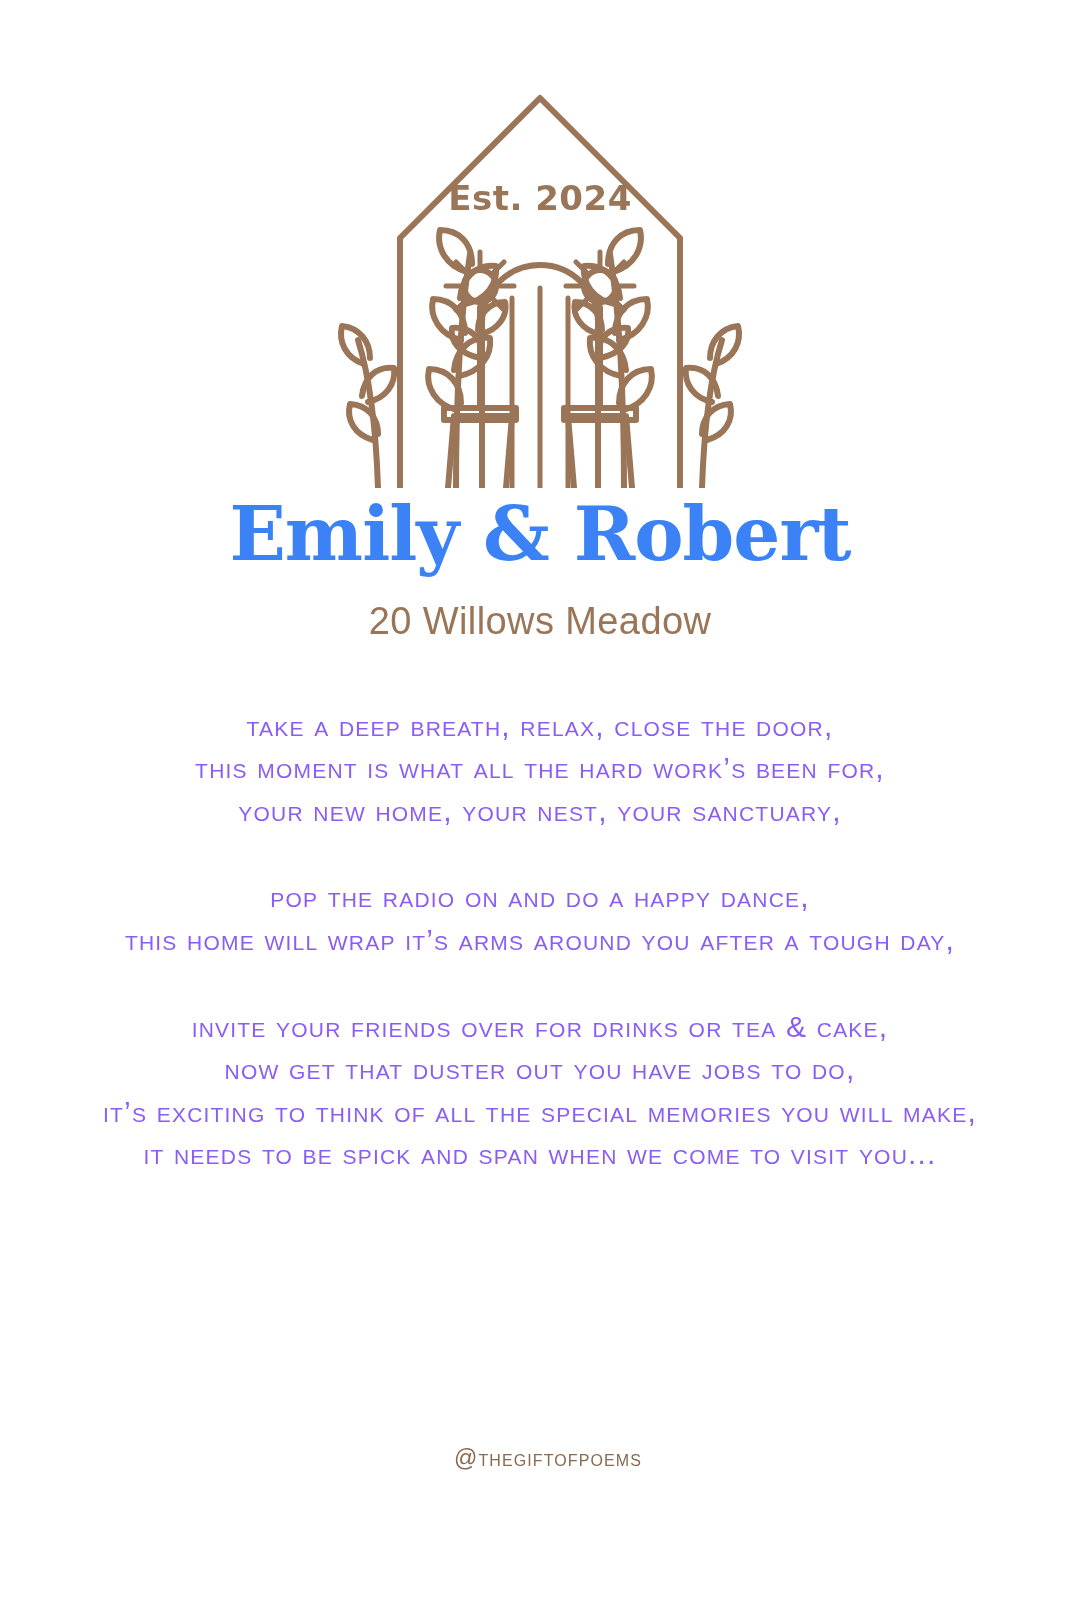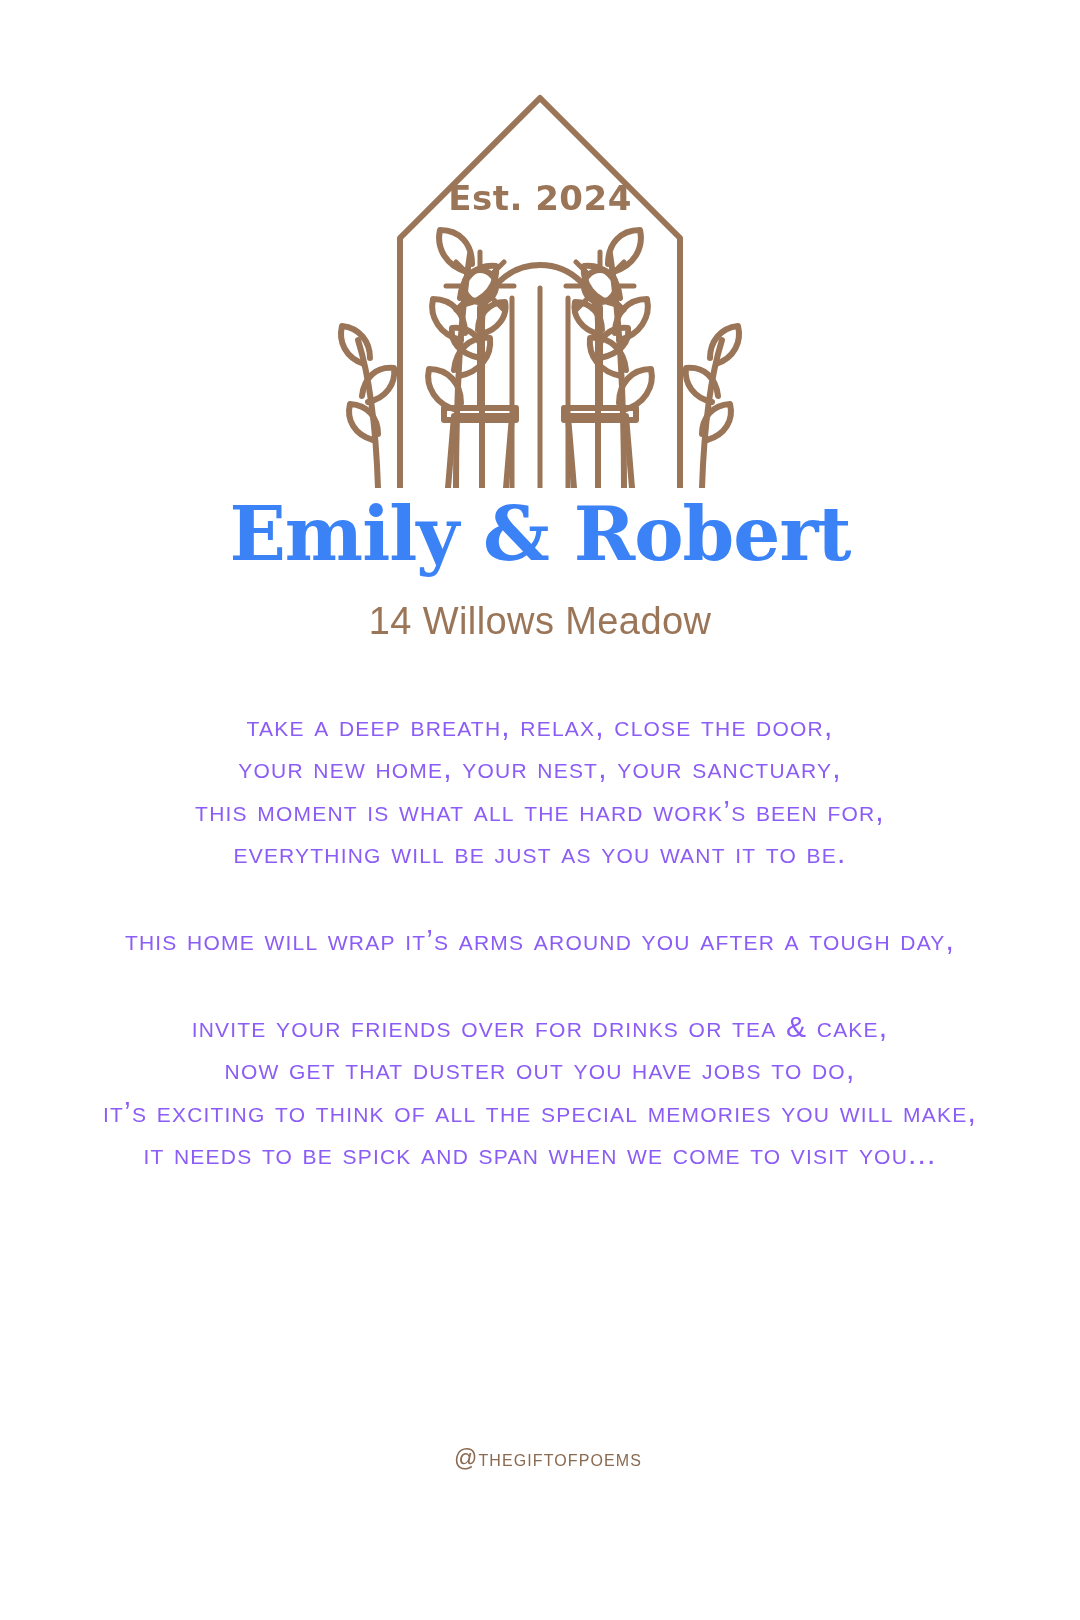--- a/index.html
+++ b/index.html
@@ -178,32 +178,32 @@
         <path d="M340 212 L340 194 M340 244 L340 262 M324 228 L306 228 M356 228 L374 228
                  M329 217 L316 204 M351 239 L364 252 M351 217 L364 204 M329 239 L316 252" stroke-width="5"></path>
       </g>
 
       <text class="est-text" x="280" y="152" text-anchor="middle" stroke="none">Est. 2024</text>
     </svg>
   </div>
 
   <div class="names">Emily &amp; Robert</div>
 
-  <div class="address">14 Willows Meadow</div>
+  <div class="address">20 Willows Meadow</div>
 
   <div class="poem">
 
     <div class="stanza">
       <div class="line">Take a deep breath, relax, close the door,</div>
+      <div class="line">This moment is what all the hard work’s been for,</div>
       <div class="line">Your new home, your nest, your sanctuary,</div>
-      <div class="line">This moment is what all the hard work’s been for,</div>
-      <div class="line">Everything will be just as you want it to be.</div>
     </div>
 
     <div class="stanza">
+      <div class="line">Pop the radio on and do a happy dance,</div>
       <div class="line">This home will wrap it’s arms around you after a tough day,</div>
     </div>
 
     <div class="stanza">
       <div class="line">Invite your friends over for drinks or tea &amp; cake,</div>
       <div class="line">Now get that duster out you have jobs to do,</div>
       <div class="line">It’s exciting to think of all the special memories you will make,</div>
       <div class="line">It needs to be spick and span when we come to visit you...</div>
     </div>
 

